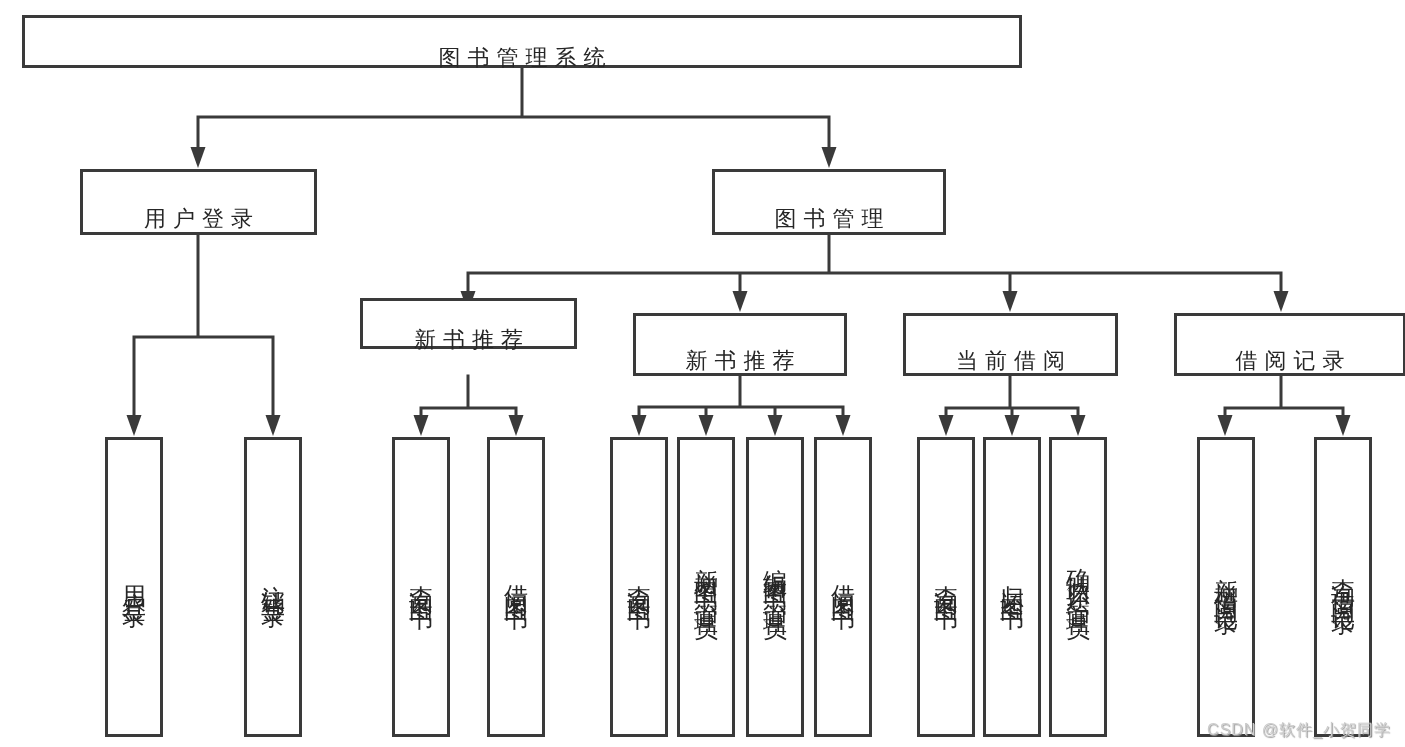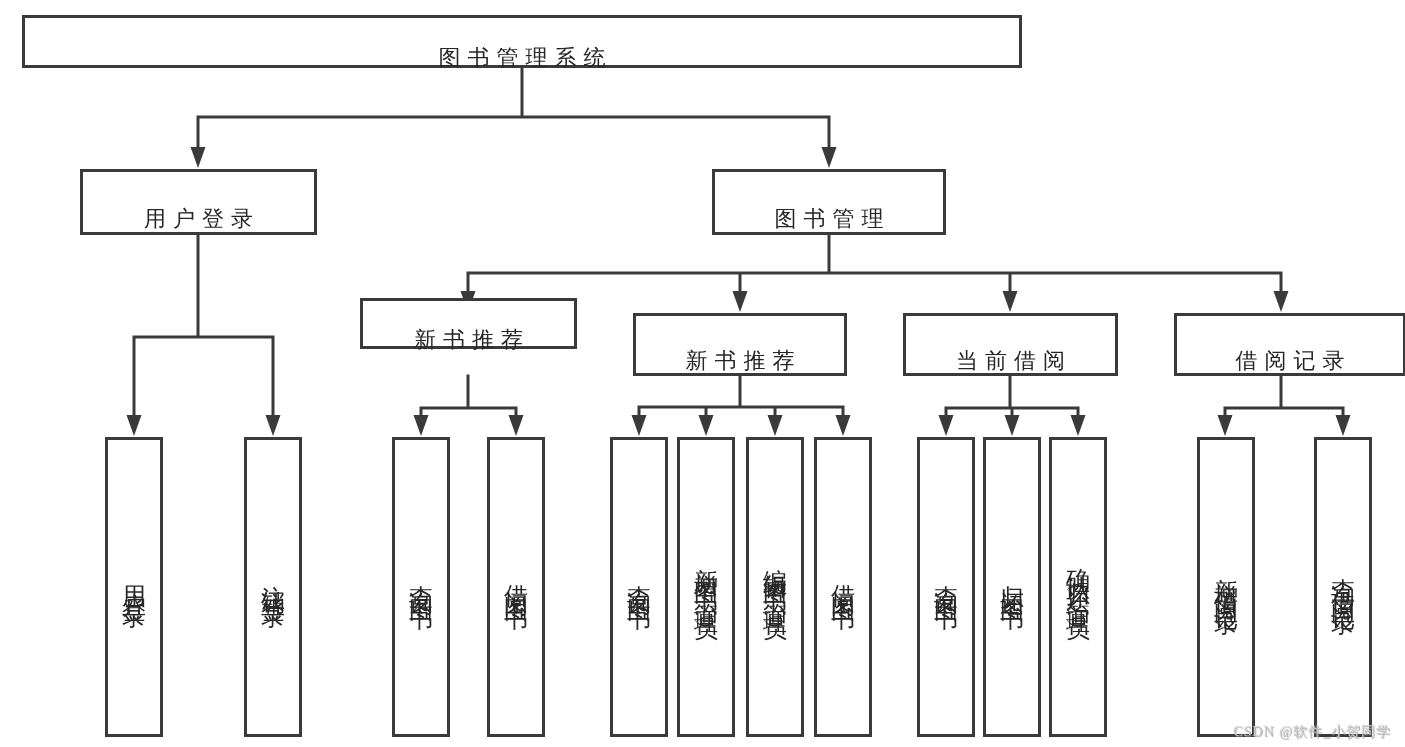--- a/index.html
+++ b/index.html
@@ -35,27 +35,26 @@
     text-orientation:mixed;
     font-size:24px;
     letter-spacing:7px;
     line-height:1;
     margin-bottom:14px;
     white-space:nowrap;
   }
   .watermark{
     position:absolute;
     right:14px;bottom:6px;
-    font-size:14px;
+    font-size:16px;
     letter-spacing:1px;
     color:var(--watermark,#c9c9c9);
     text-shadow:1px 1px 1px #9f9f9f;
     z-index:3;
     white-space:nowrap;
-    font-family:Liberation Serif, serif;
   }
 </style>
 </head>
 <body>
 
 <div class="stage">
 
   <svg class="wires" viewBox="0 0 1405 747" aria-hidden="true">
     <path d="
       M522 68 V117 M198 117 H829 M198 117 V150 M829 117 V150

